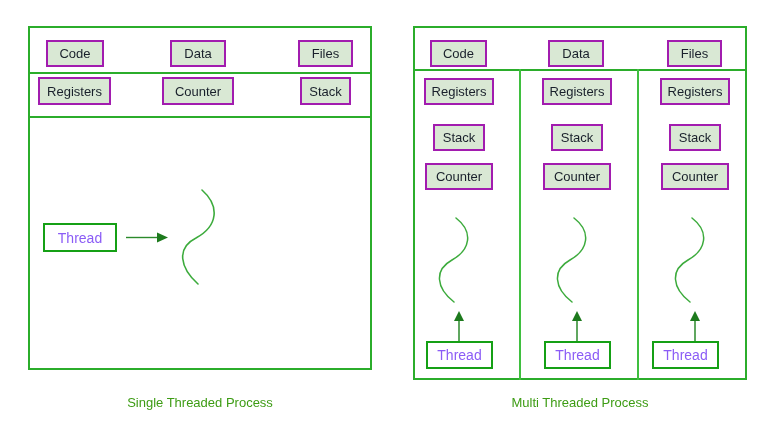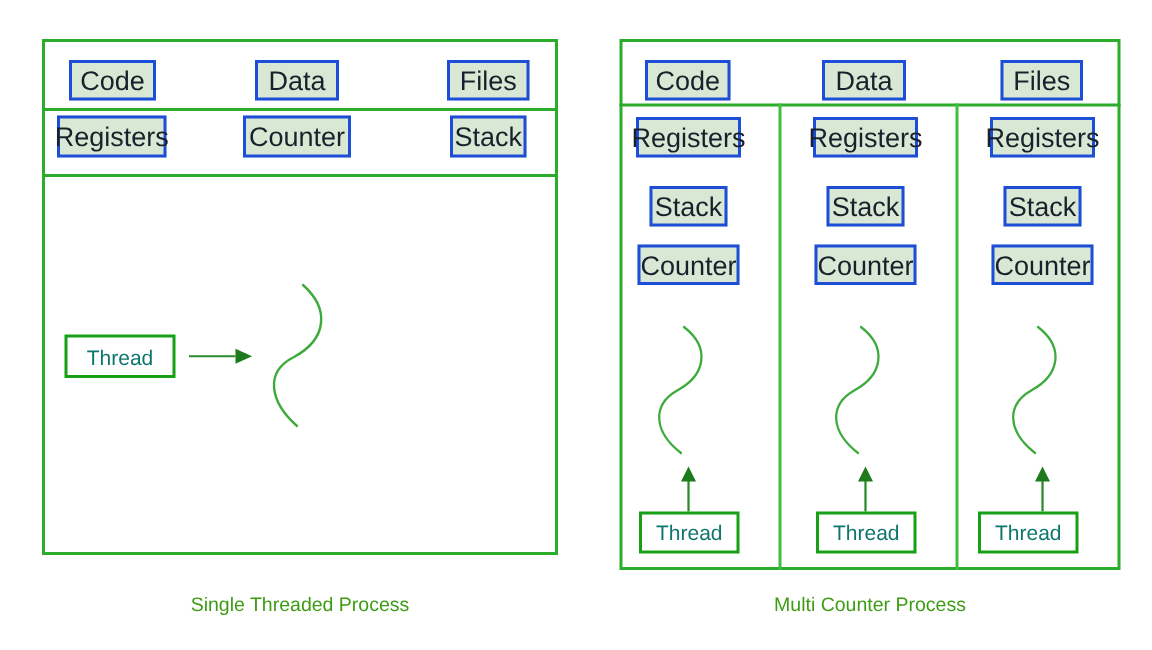--- a/index.html
+++ b/index.html
@@ -41,37 +41,37 @@
     position: absolute;
     width: 0;
     border-left: 2px solid #3fbf3f;
   }
 
   
   .cell {
     position: absolute;
     box-sizing: border-box;
     background: #d9e8d4;
-    border: 2px solid #1d4ed8;
+    border: 2px solid #a21caf;
     color: #19202b;
-    font-size: 18px;
+    font-size: 13px;
     line-height: 1;
     display: flex;
     align-items: center;
     justify-content: center;
     white-space: nowrap;
   }
 
   
   .thread-box {
     position: absolute;
     box-sizing: border-box;
     background: #ffffff;
     border: 2.5px solid #15a015;
-    color: #0f766e;
+    color: #8b5cf6;
     font-size: 14px;
     line-height: 1;
     display: flex;
     align-items: center;
     justify-content: center;
     white-space: nowrap;
     z-index: 5;
   }
 
   
@@ -213,16 +213,16 @@
   </svg>
   <svg class="art" style="left:684px; top:311px;" width="22" height="33" viewBox="0 0 22 33">
     <line x1="11" y1="33" x2="11" y2="9" stroke="#2b8a2b" stroke-width="1.5"></line>
     <polygon points="6,10 11,0 16,10" fill="#1d7a1d"></polygon>
   </svg>
   <div class="thread-box" style="left:652px; top:341px; width:67px; height:28px;">
     <span>Thread</span>
   </div>
 
   <div class="caption" style="left:413px; top:396px; width:334px;">
-    <span>Multi Counter Process</span>
+    <span>Multi Threaded Process</span>
   </div>
 
 </div>
 
 </body></html>

